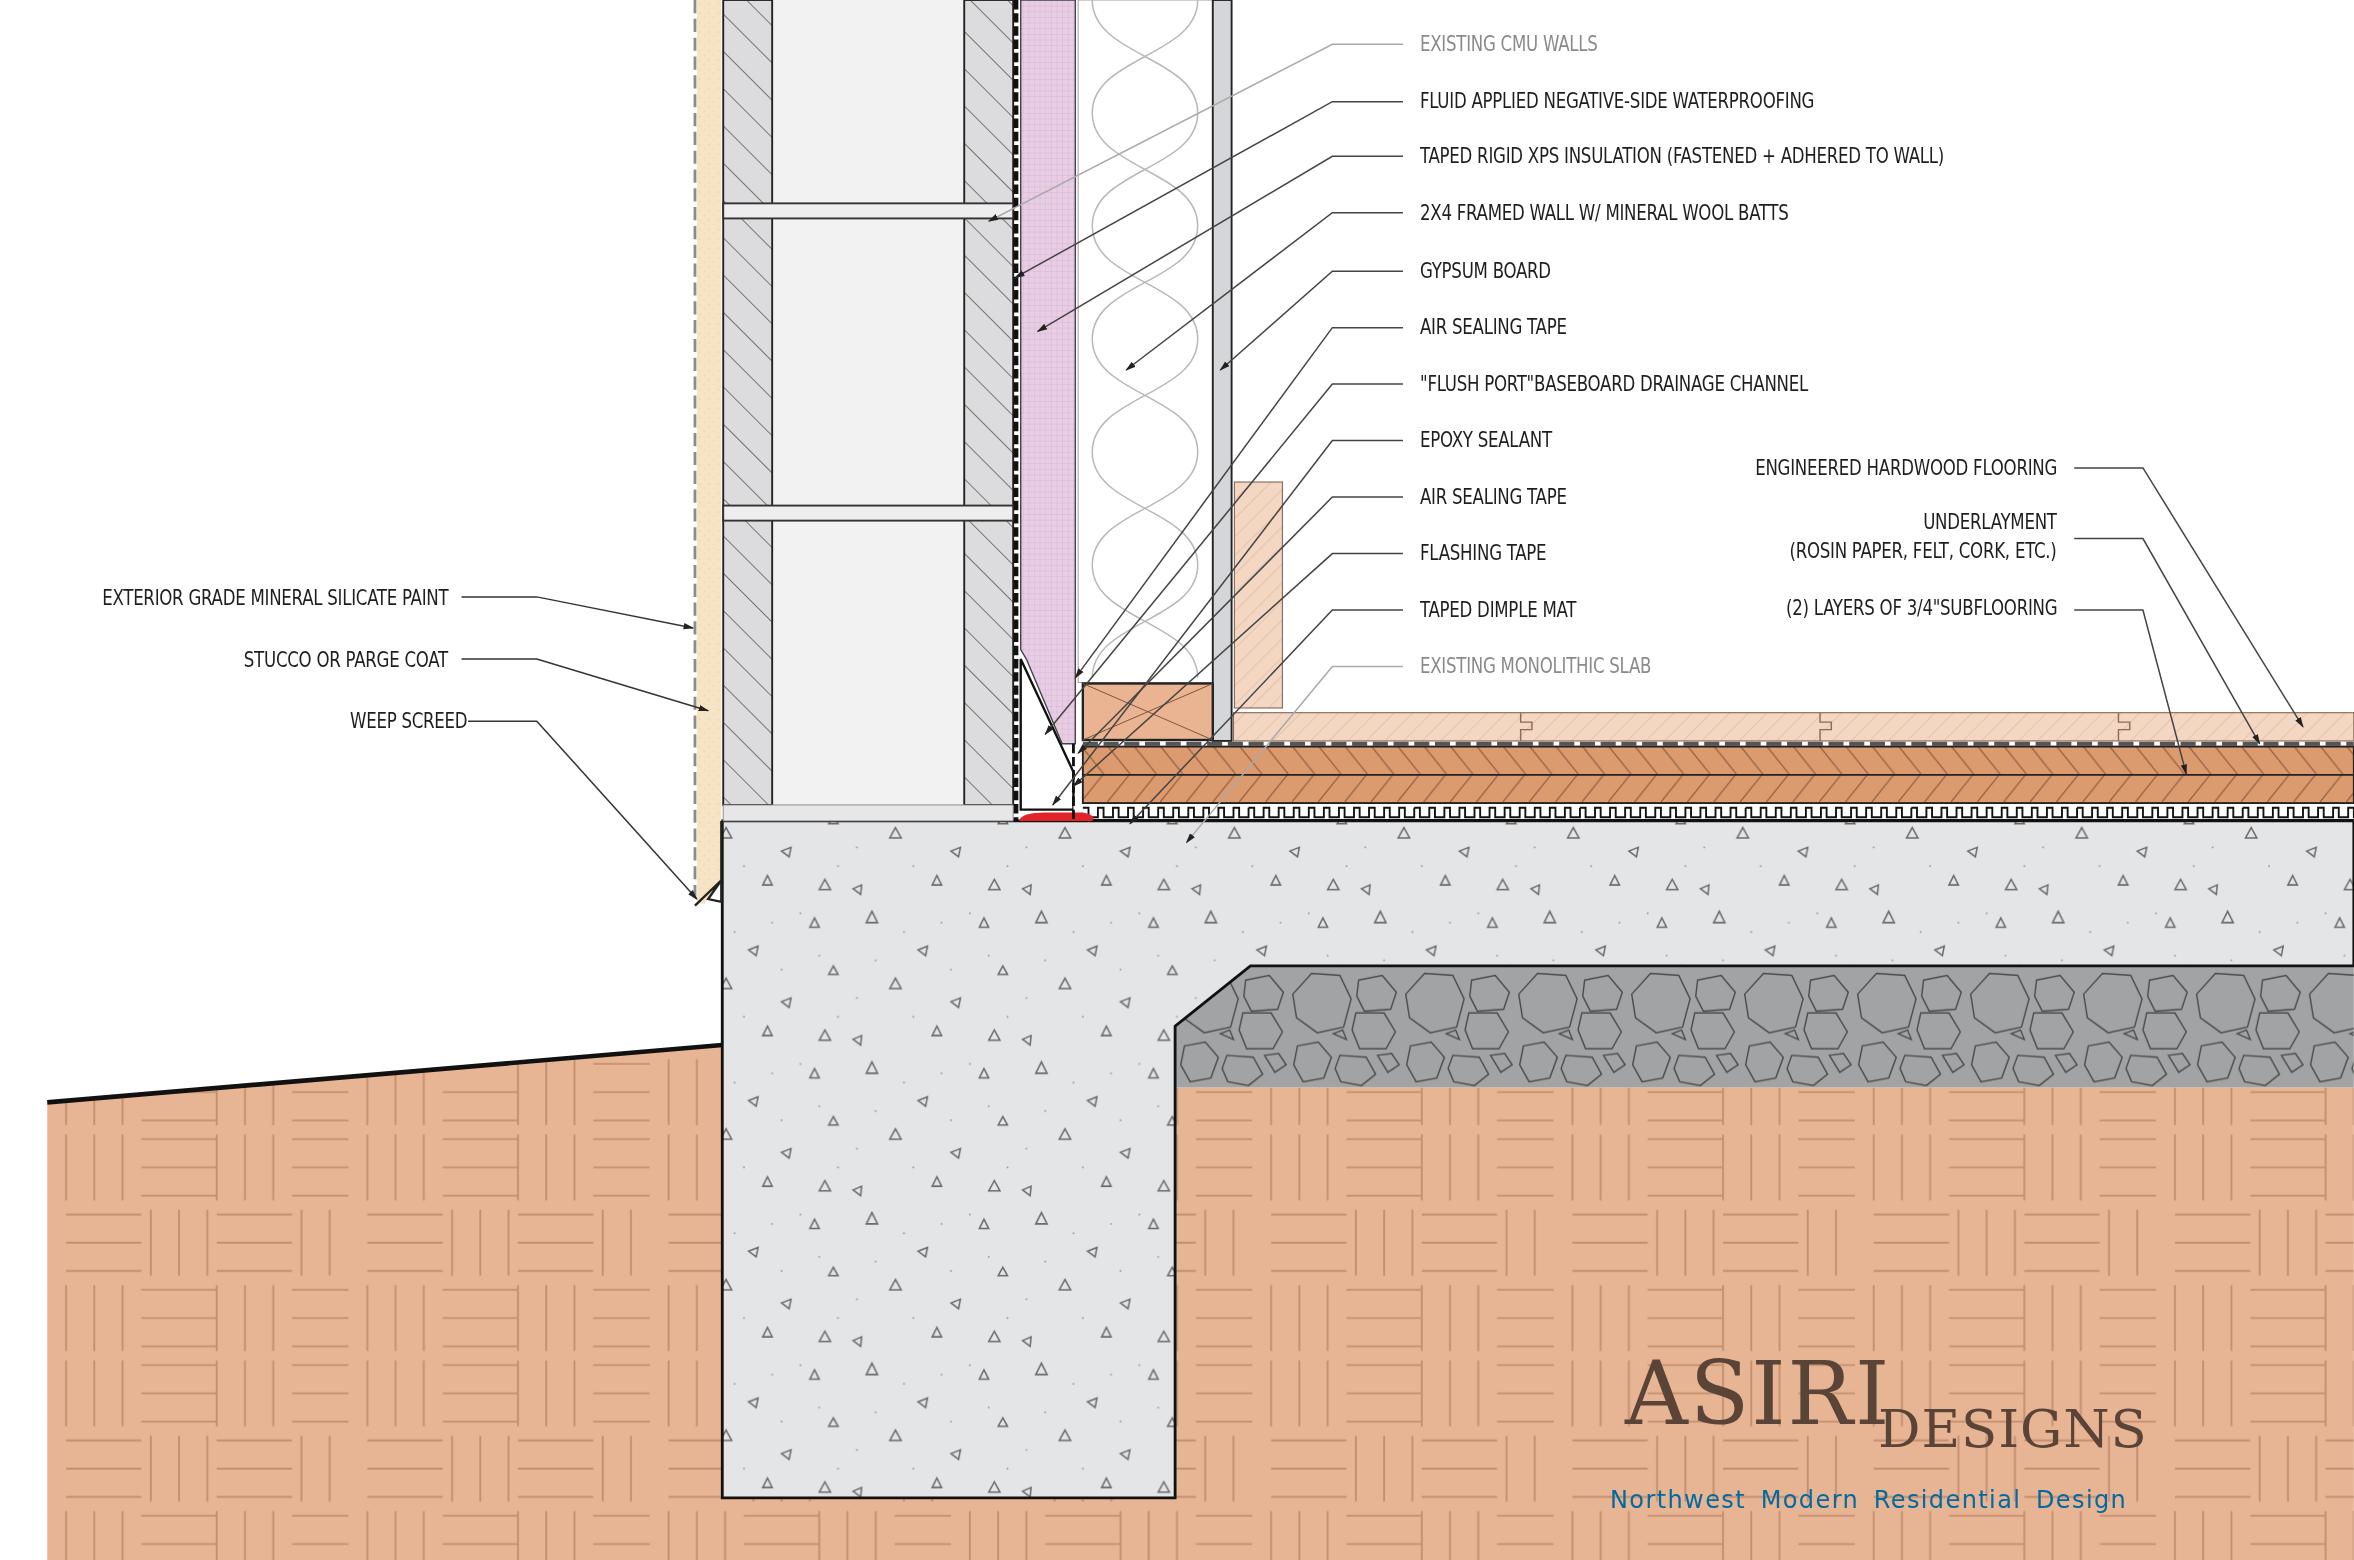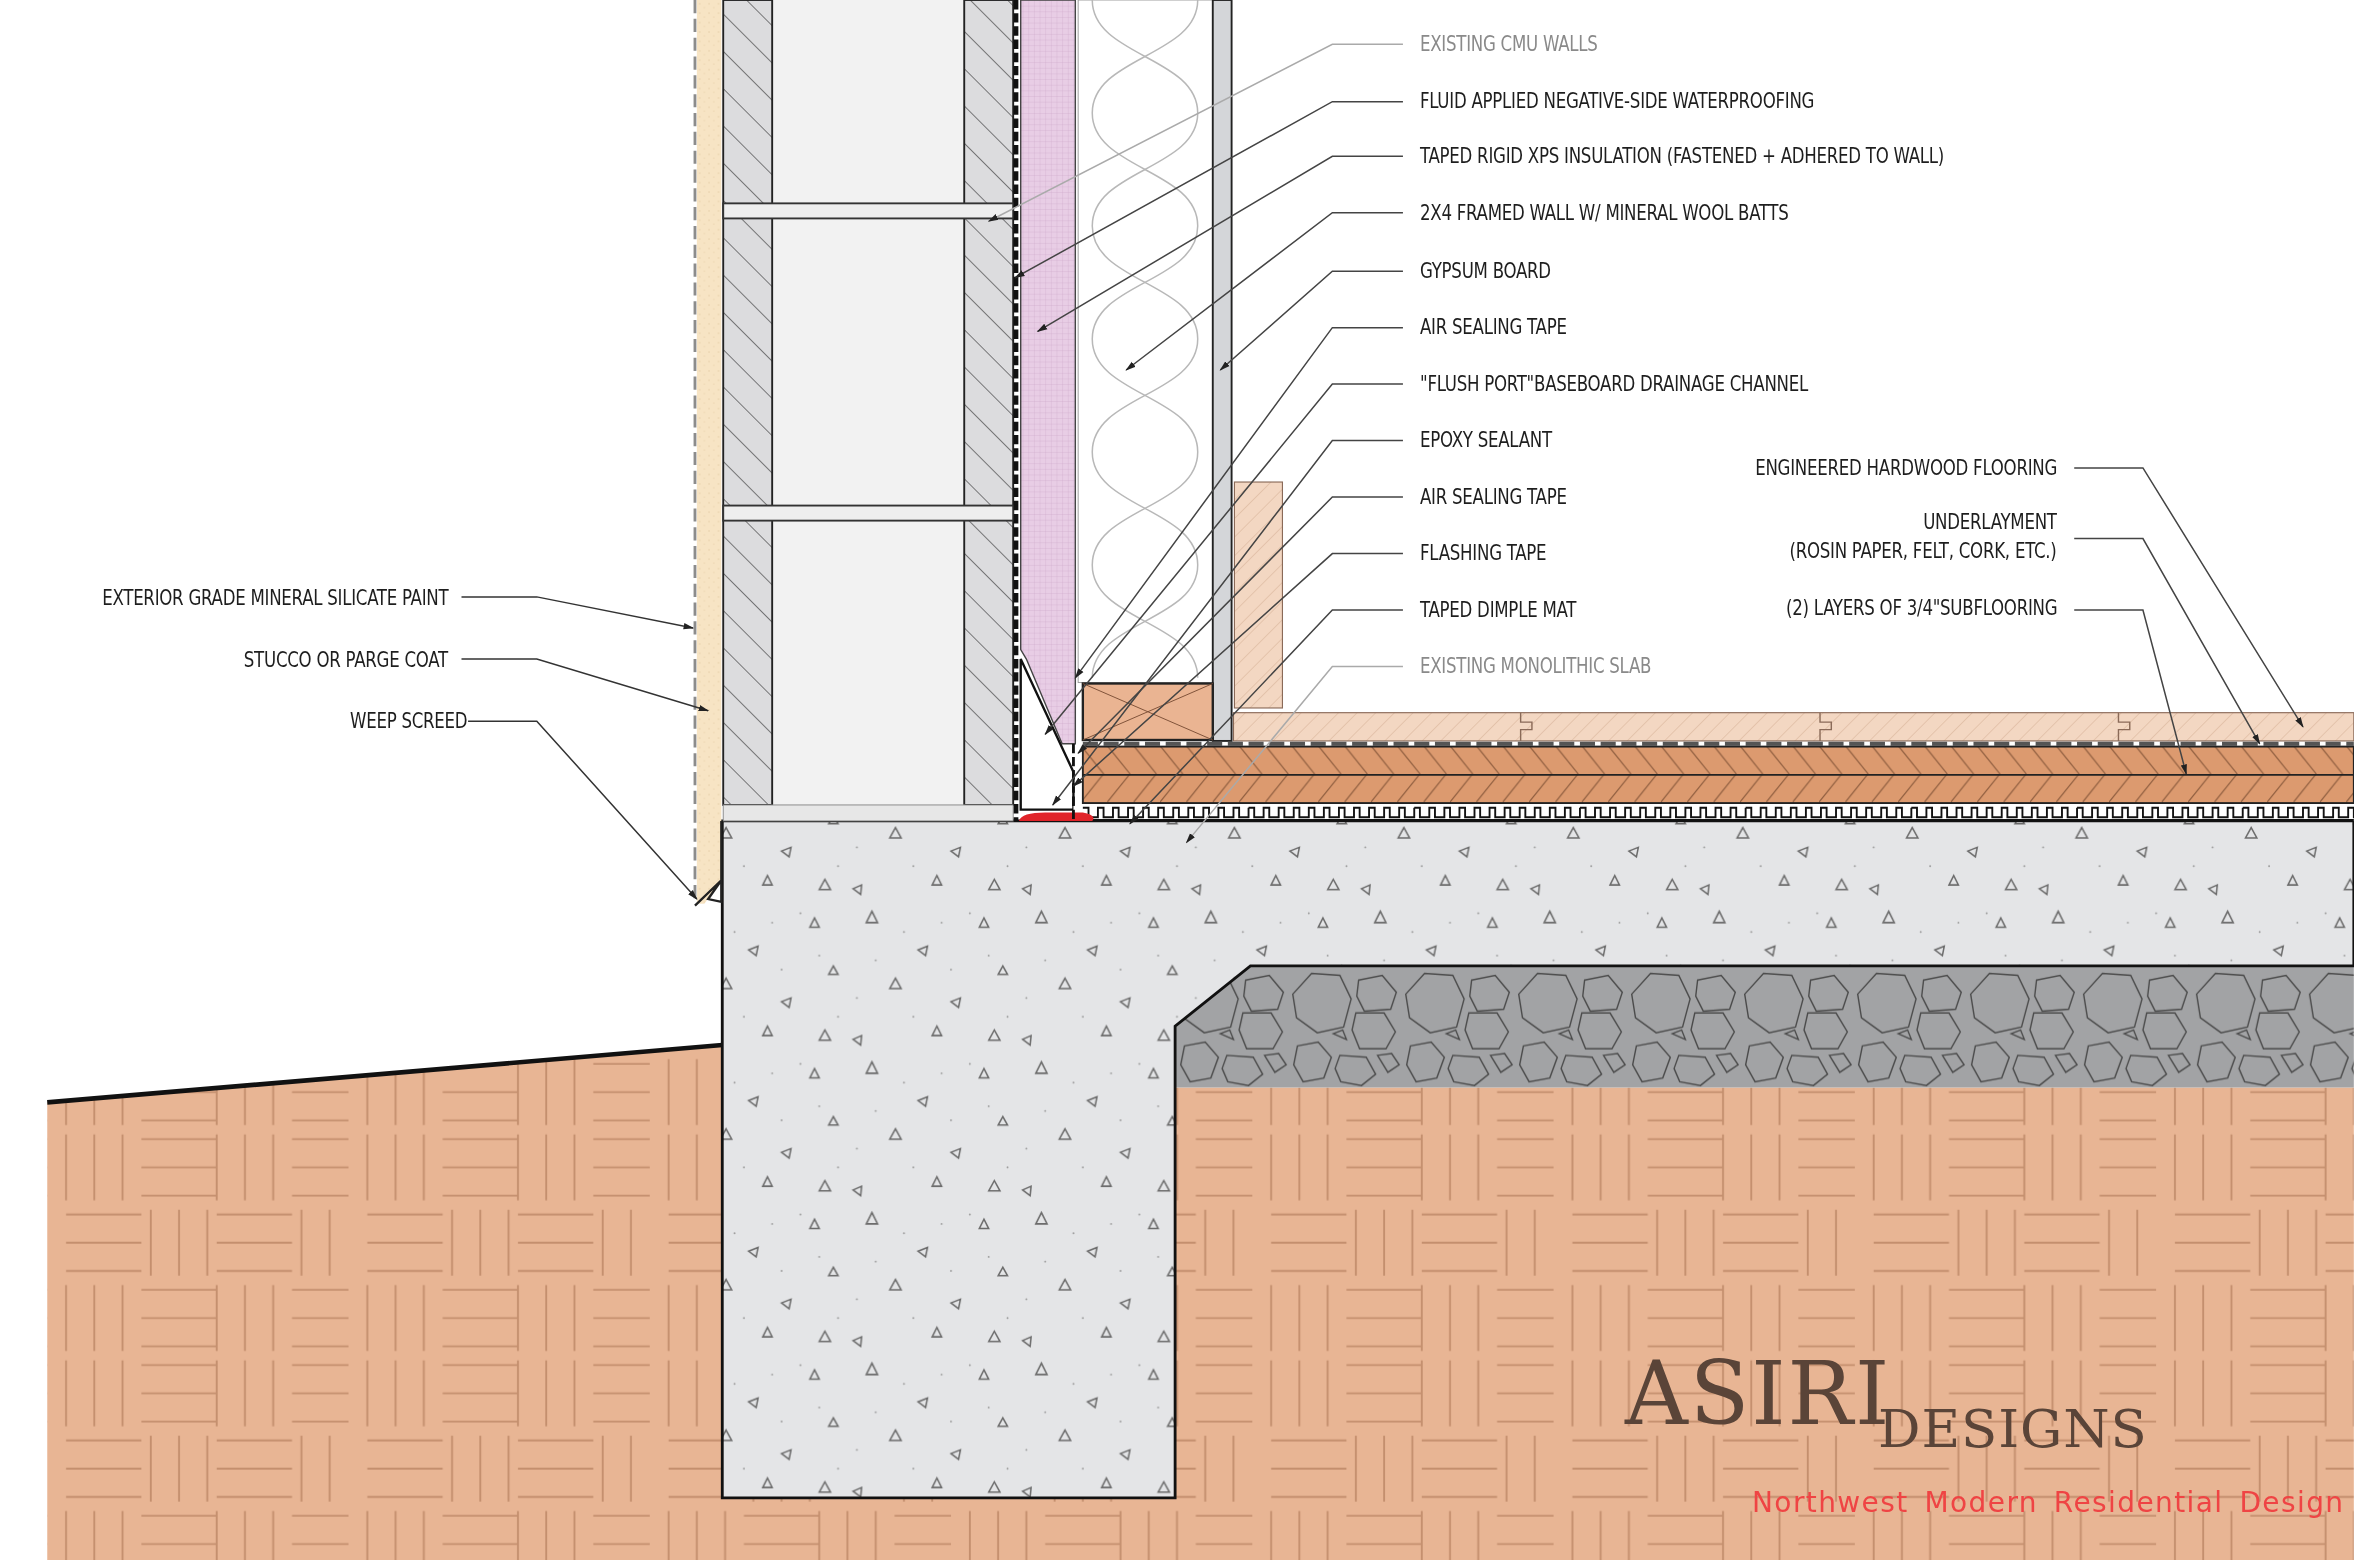--- a/index.html
+++ b/index.html
@@ -3,21 +3,21 @@
 <meta charset="utf-8">
 <style>
   html, body { margin: 0; padding: 0; background: #ffffff; }
   body { width: 2354px; height: 1560px; position: relative; overflow: hidden; font-family: "DejaVu Sans", sans-serif; }
   #drawing { position: absolute; left: 0; top: 0; width: 2354px; height: 1560px; }
   .lbl { position: absolute; font-family: "DejaVu Sans Condensed", "DejaVu Sans", sans-serif; font-size: 21px; color: #1e1e1e; white-space: nowrap; letter-spacing: -0.3px; transform: scaleX(0.88); transform-origin: left center; line-height: 24.5px; }
   .lbl.right { transform-origin: right center; text-align: right; }
   .lbl.grey { color: #8a8a8a; }
   .logo-main { position: absolute; left: 1625px; top: 1347px; font-family: "DejaVu Serif", serif; font-size: 87px; color: #5a4438; letter-spacing: 1.9px; line-height: 94px; }
   .logo-sub { position: absolute; left: 1846px; top: 1401px; font-family: "DejaVu Serif", serif; font-size: 53px; color: #5a4438; letter-spacing: 0.9px; line-height: 56px; margin-left: 32px; }
-  .logo-tag { position: absolute; left: 1752px; top: 1486px; font-family: "DejaVu Sans", sans-serif; font-size: 28px; color: #ef4444; letter-spacing: 1.4px; word-spacing: 5.6px; }
+  .logo-tag { position: absolute; left: 1610px; top: 1486px; font-family: "DejaVu Sans", sans-serif; font-size: 24px; color: #0369a1; letter-spacing: 1.4px; word-spacing: 5.6px; }
 </style>
 </head>
 <body>
 
 <svg id="drawing" viewBox="0 0 2500 1657" xmlns="http://www.w3.org/2000/svg">
   <defs>
     <pattern id="soilPat" patternUnits="userSpaceOnUse" width="320" height="240" x="50" y="0">
       <rect width="320" height="240" fill="#e8b594"></rect>
       <g stroke="#c48f6e" stroke-width="2">
 

